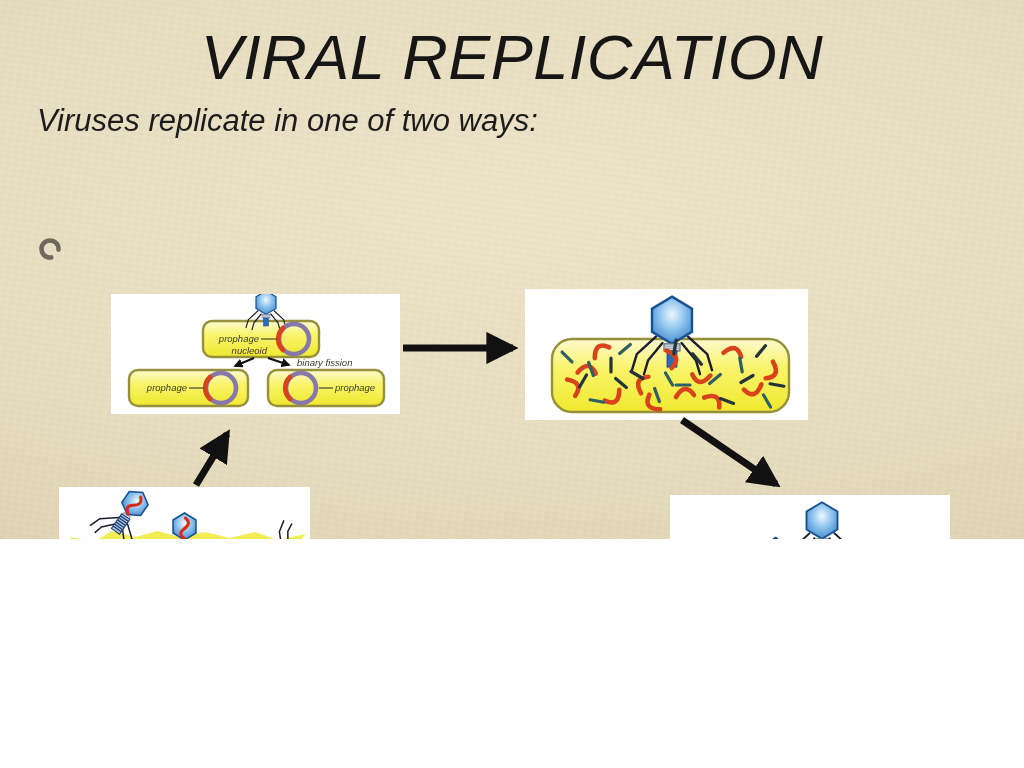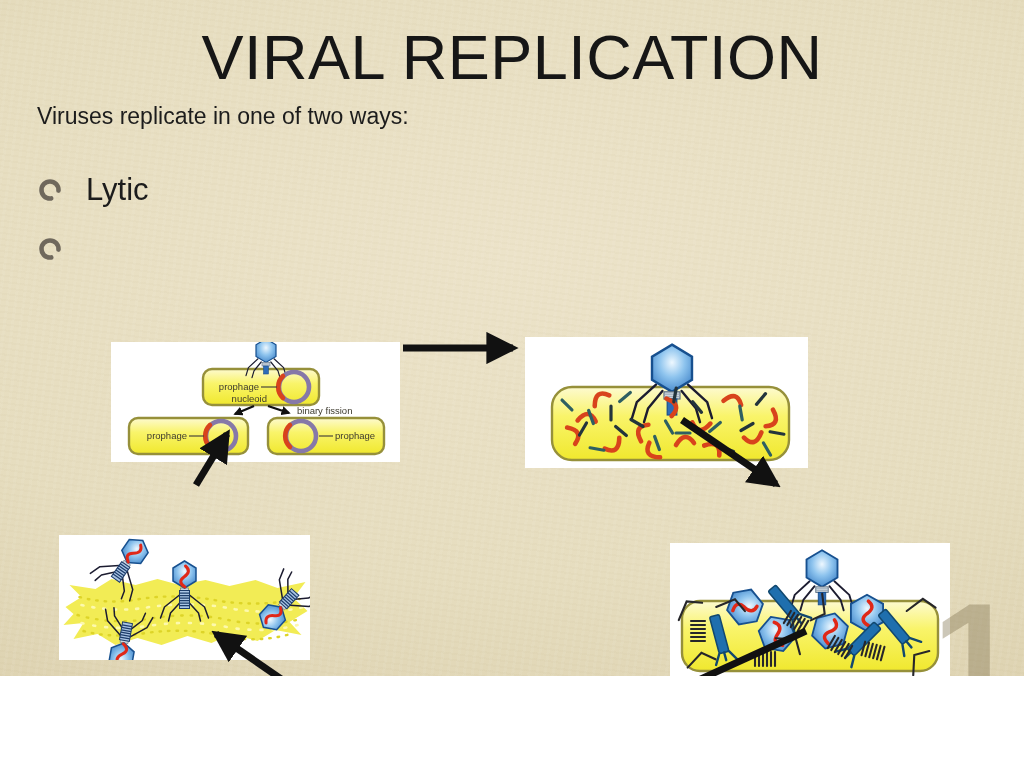--- a/index.html
+++ b/index.html
@@ -1,33 +1,34 @@
 <!DOCTYPE html>
 <html><head>
 <meta charset="utf-8">
 <style>
   html,body{margin:0;padding:0;}
   body{width:1024px;height:768px;font-family:"Liberation Sans",sans-serif;}
   .slide{
-    position:relative;width:1024px;height:676px;overflow:hidden;
+    position:relative;width:1024px;height:539px;overflow:hidden;
     background:
       repeating-linear-gradient(8deg, rgba(150,130,80,.03) 0 2px, rgba(255,255,255,0) 2px 6px),
       repeating-linear-gradient(98deg, rgba(255,255,255,.05) 0 3px, rgba(255,255,255,0) 3px 8px),
       radial-gradient(125% 95% at 50% 38%, #ece3c9 0%, #e6ddbf 50%, #ddd2b0 80%, #cfc39e 100%);
+    font-style: italic;
   }
   .title{
     position:absolute;left:0;right:0;top:24px;text-align:center;
     font-size:63px;font-weight:400;color:#161616;letter-spacing:.5px;line-height:1.05;
   }
-  .intro{position:absolute;left:37px;top:103px;font-size:23px;color:#1c1c1c;}
+  .intro{position:absolute;left:37px;top:103px;font-size:31px;color:#1c1c1c;}
   .bullet{position:absolute;left:37px;display:flex;align-items:center;gap:23px;}
   .bullet .ring{width:26px;height:26px;flex:0 0 auto;}
   .bullet .blabel{font-size:31px;color:#1c1c1c;}
   #bullet-0{top:172px;} #bullet-1{top:236px;}
-  .panel{position:absolute;background:#ffffff;margin-top:48px;}
+  .panel{position:absolute;background:#ffffff;}
   .panel svg{display:block;width:100%;height:100%;}
   #panel-1{left:111px;top:294px;width:289px;height:120px;}
   #panel-2{left:525px;top:289px;width:283px;height:131px;}
   #panel-3{left:670px;top:495px;width:280px;height:133px;}
   #panel-4{left:320px;top:640px;width:290px;height:128px;}
   #panel-5{left:59px;top:487px;width:251px;height:125px;}
   .arrow-layer{position:absolute;left:0;top:0;width:1024px;height:768px;pointer-events:none;}
   .page-number{
     position:absolute;left:932px;top:580px;font-size:156px;font-weight:bold;
     color:#887b59;opacity:.42;line-height:1;
@@ -107,26 +108,20 @@
         <path class="part" d="M-13,9 L-2,-8 L13,-4"></path>
       </g>
       <path id="rsq" d="M-9,3 Q0,-12 9,1" fill="none" stroke="#d8431c" stroke-width="4.6" stroke-linecap="round"></path>
       <line id="dsh" x1="-7" y1="0" x2="7" y2="0" stroke-width="3.2" stroke-linecap="round"></line>
     </defs>
   </svg>
 
   <div class="title">VIRAL REPLICATION</div>
   <div class="intro">Viruses replicate in one of two ways:</div>
 
-  <div class="bullet" id="bullet-0">
-    <svg class="ring" viewBox="0 0 26 26">
-      <circle cx="13" cy="13" r="8.5" fill="none" stroke="#6f685c" stroke-width="4.6" stroke-dasharray="42 11.4" stroke-dashoffset="-12" stroke-linecap="round"></circle>
-    </svg>
-    <span class="blabel">Lytic</span>
-  </div>
   <div class="bullet" id="bullet-1">
     <svg class="ring" viewBox="0 0 26 26">
       <circle cx="13" cy="13" r="8.5" fill="none" stroke="#6f685c" stroke-width="4.6" stroke-dasharray="42 11.4" stroke-dashoffset="-12" stroke-linecap="round"></circle>
     </svg>
   </div>
 
   <div class="panel" id="panel-1">
     <svg viewBox="0 0 289 120">
       <rect class="cell" x="92" y="27" width="116" height="36" rx="9" fill="url(#gCell)"></rect>
       <g transform="translate(155,16) scale(0.4) translate(-50,-48)">

